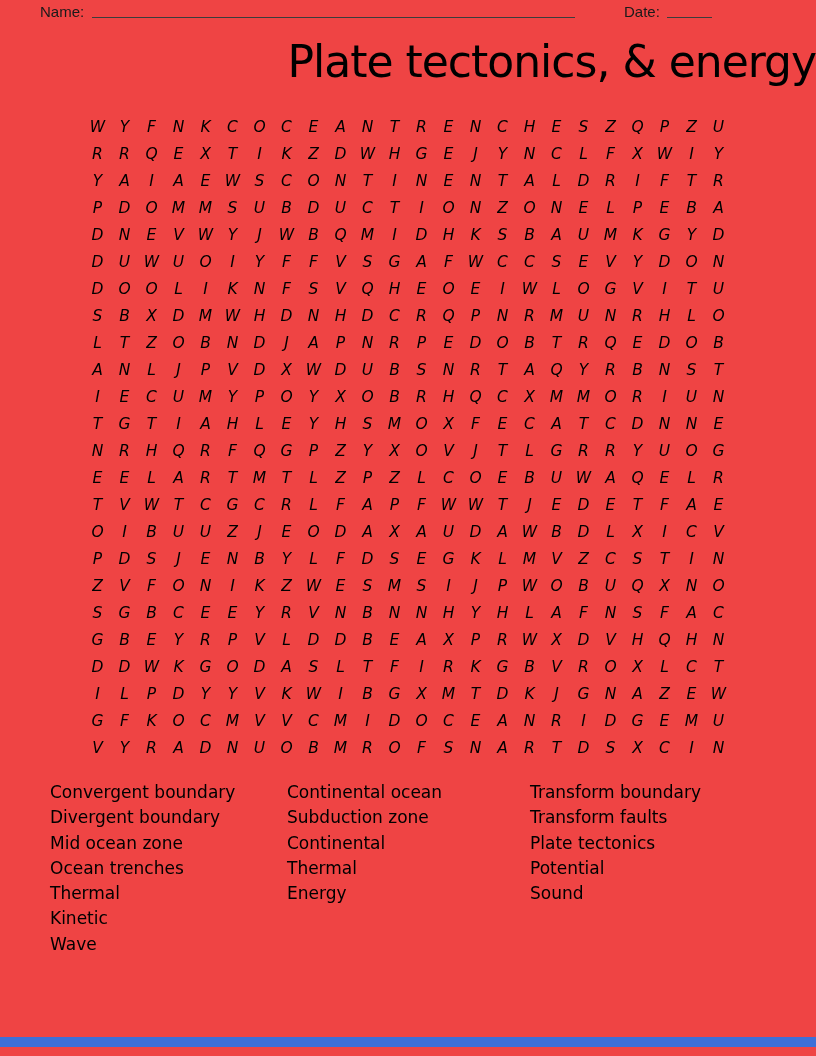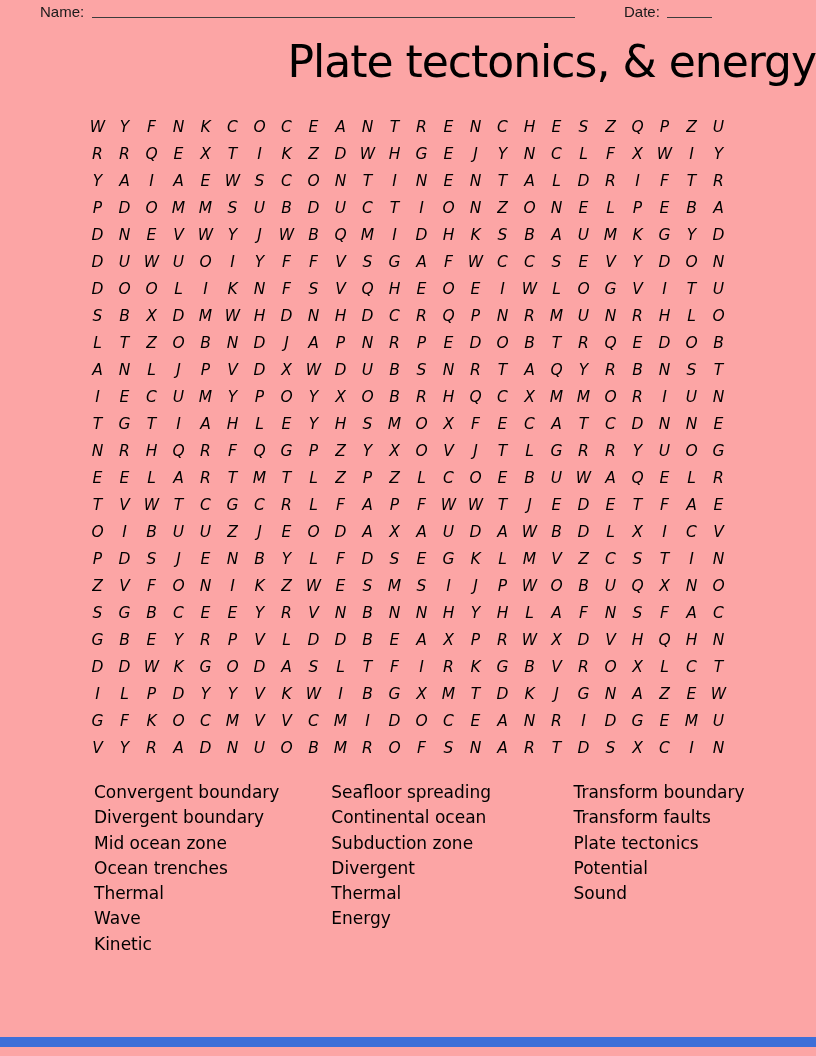--- a/index.html
+++ b/index.html
@@ -1,21 +1,21 @@
 <!DOCTYPE html>
 <html><head>
 <meta charset="utf-8">
 <style>
   * { margin: 0; padding: 0; box-sizing: border-box; }
   html, body { background: #ffffff; }
   .page {
     position: relative;
     width: 816px;
     height: 1056px;
-    background: #fca5a5;
+    background: #ef4444;
     overflow: hidden;
     font-family: "Liberation Sans", sans-serif;
     color: #111;
   }
   
   .hdr-label {
     position: absolute;
     top: 3px;
     font-size: 15px;
     color: #1a1a1a;
@@ -64,21 +64,21 @@
     color: #000;
   }
   
   .words {
     position: absolute;
     left: 50px;
     top: 780px;
     width: 716px;
     display: flex;
   }
-  .col { display: block; margin-left: 44px; }
+  .col { display: block; }
   .col-1 { width: 237px; }
   .col-2 { width: 243px; }
   .col-3 { width: 236px; }
   .word {
     font-family: "DejaVu Sans", sans-serif;
     font-size: 17px;
     line-height: 25.3px;
     color: #000;
     white-space: nowrap;
   }
@@ -684,28 +684,27 @@
       <span class="cell">N</span>
     </div>
 
   <div class="words">
     <div class="col col-1">
         <div class="word">Convergent boundary</div>
         <div class="word">Divergent boundary</div>
         <div class="word">Mid ocean zone</div>
         <div class="word">Ocean trenches</div>
         <div class="word">Thermal</div>
+        <div class="word">Kinetic</div>
         <div class="word">Wave</div>
-        <div class="word">Kinetic</div>
       </div>
     <div class="col col-2">
-        <div class="word">Seafloor spreading</div>
         <div class="word">Continental ocean</div>
         <div class="word">Subduction zone</div>
-        <div class="word">Divergent</div>
+        <div class="word">Continental</div>
         <div class="word">Thermal</div>
         <div class="word">Energy</div>
       </div>
     <div class="col col-3">
         <div class="word">Transform boundary</div>
         <div class="word">Transform faults</div>
         <div class="word">Plate tectonics</div>
         <div class="word">Potential</div>
         <div class="word">Sound</div>
       </div>

